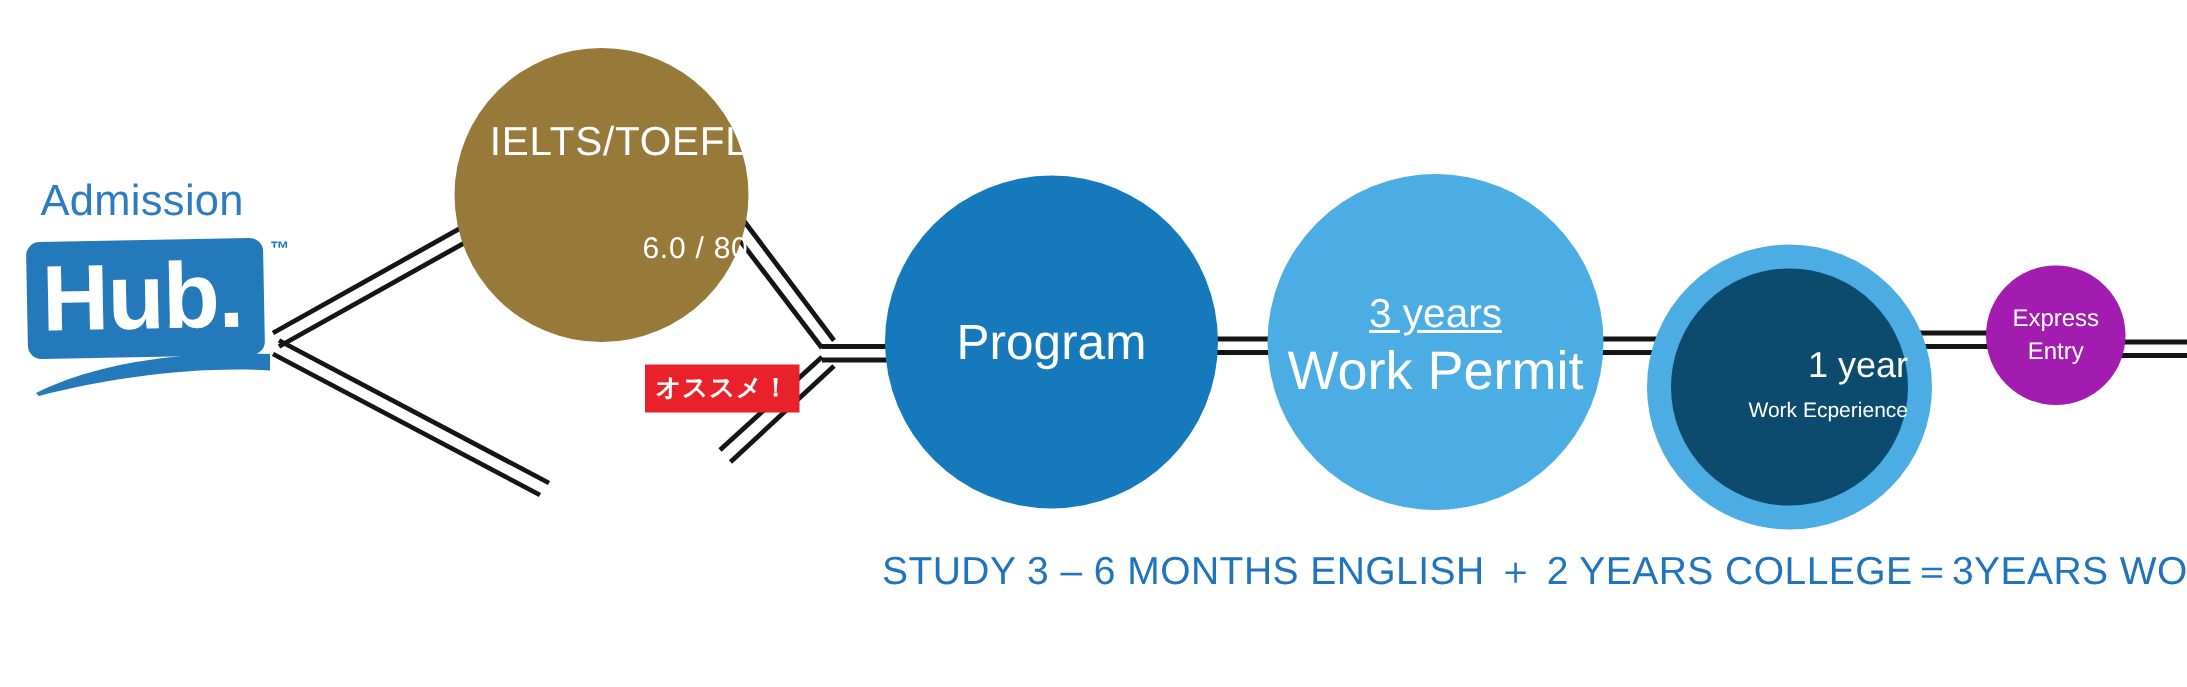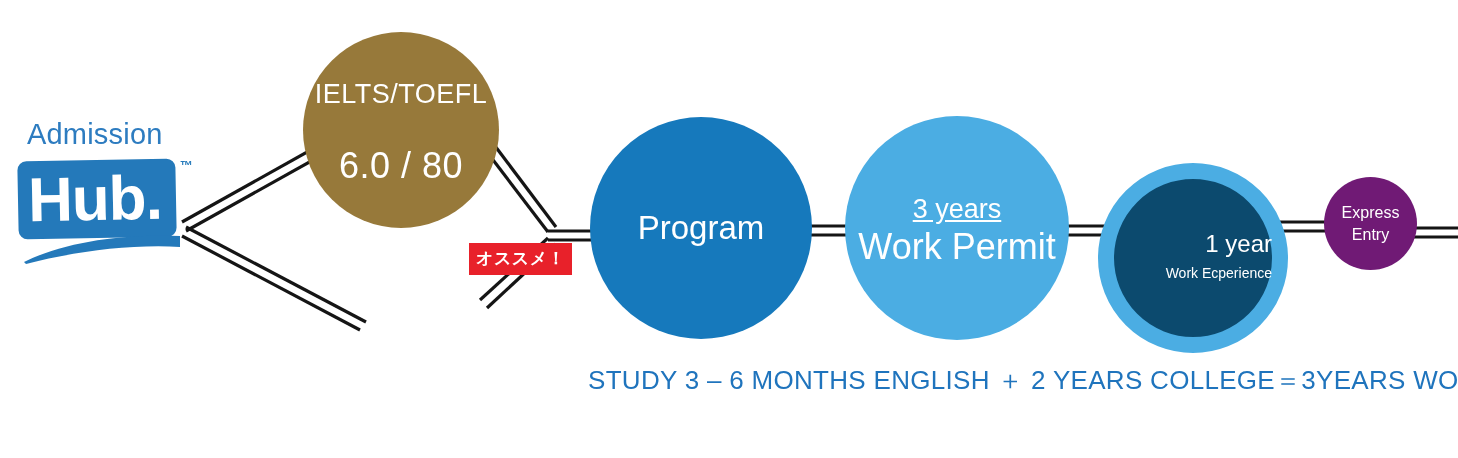--- a/index.html
+++ b/index.html
@@ -99,44 +99,44 @@
     color: #ffffff;
     z-index: 2;
     box-sizing: border-box;
   }
   .node-line { display: block; white-space: nowrap; }
 
   #node-ielts {
     left: 303px; top: 32px;
     width: 196px; height: 196px;
     background: #97793a;
+    align-items: flex-end;
   }
   #node-ielts .l1 { font-size: 27px; line-height: 36px; letter-spacing: 0.5px; }
-  #node-ielts .l2 { font-size: 36px; line-height: 36px; letter-spacing: 0.5px; margin-top: 36px; }
+  #node-ielts .l2 { font-size: 20px; line-height: 36px; letter-spacing: 0.5px; margin-top: 36px; }
 
   #node-pathway {
     left: 313px; top: 228px;
     width: 183px; height: 183px;
     background: #f89b24;
   }
   #node-pathway .l1 { font-size: 27px; line-height: 39px; }
   #node-pathway .l2 { font-size: 27px; line-height: 39px; }
 
   #badge-osusume {
     position: absolute;
     left: 430px; top: 243px;
     background: #e8212a;
     color: #ffffff;
     font-size: 17px;
     font-weight: 700;
     padding: 4px 7px 5px 7px;
     letter-spacing: 0.5px;
     z-index: 4;
     white-space: nowrap;
-    margin-left: 39px;
   }
 
   #node-college {
     left: 590px; top: 117px;
     width: 222px; height: 222px;
     background: #1679bc;
   }
   #node-college .l1 { font-size: 33px; line-height: 40px; }
 
   #node-workpermit {
@@ -153,21 +153,21 @@
     background: #0c4a6e;
     border: 16px solid #4bade3;
     align-items: flex-end;
   }
   #node-experience .l1 { font-size: 24px; line-height: 30px; }
   #node-experience .l2 { font-size: 14px; line-height: 28px; }
 
   #node-express {
     left: 1324px; top: 177px;
     width: 93px; height: 93px;
-    background: #701a75;
+    background: #a21caf;
   }
   #node-express .l1 { font-size: 16px; line-height: 22px; }
   #node-express .l2 { font-size: 16px; line-height: 22px; }
 
   
   #caption {
     position: absolute;
     left: 588px;
     top: 363px;
     font-size: 26px;

